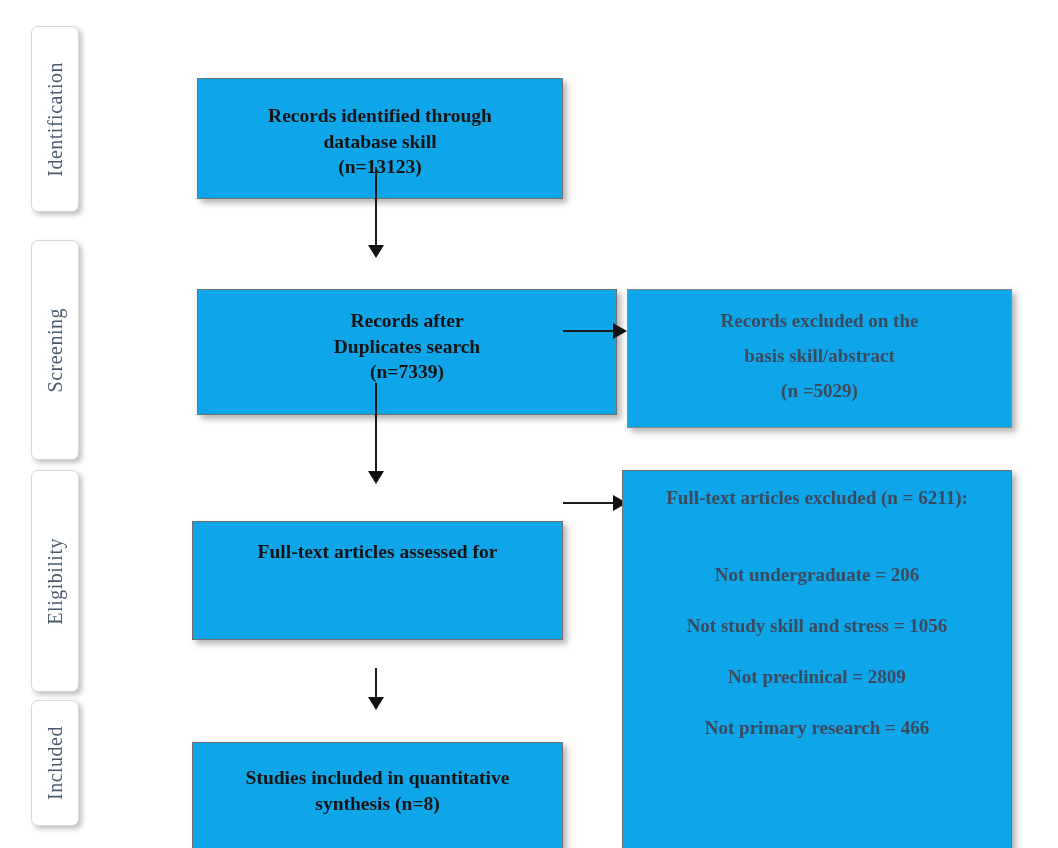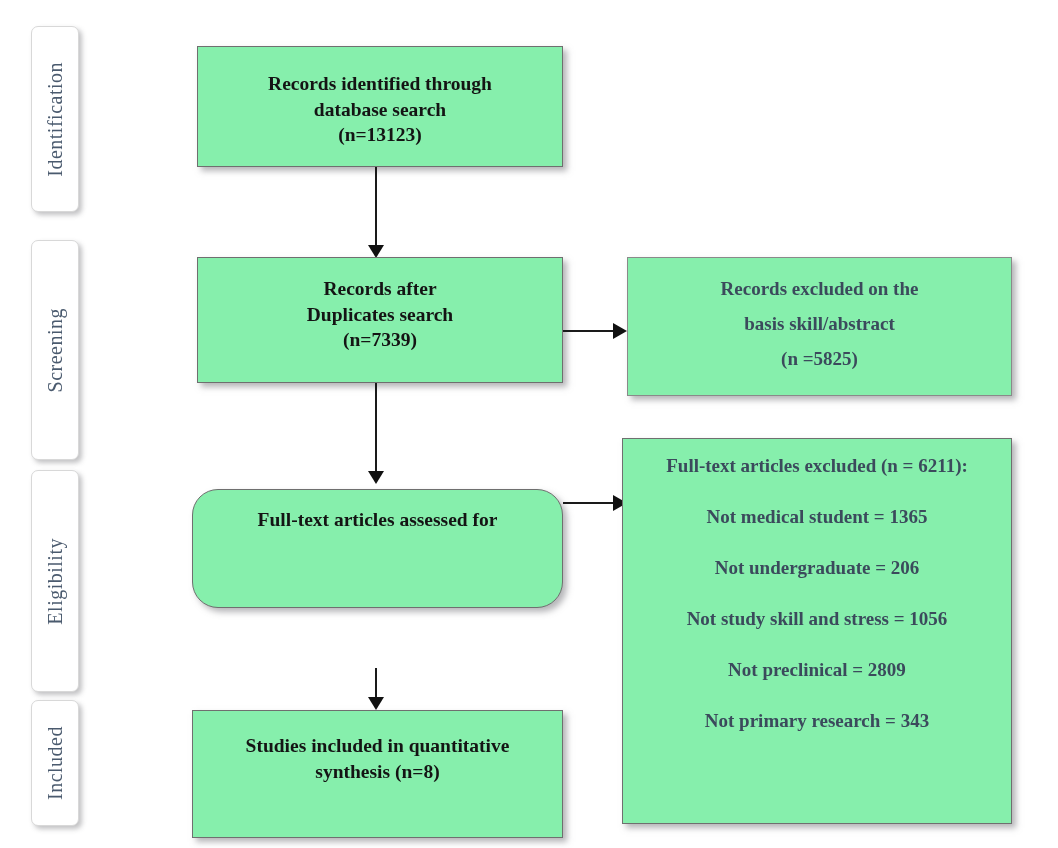--- a/index.html
+++ b/index.html
@@ -26,24 +26,25 @@
     font-family:"Liberation Serif","DejaVu Serif",serif;
     font-size:20px;
     letter-spacing:.5px;
     color:#4a5a6e;
     white-space:nowrap;
   }
 
   
   .box{
     position:absolute;
-    background:#86efac;
+    background:#0ea5e9;
     border:1px solid #6f6f6f;
     box-shadow:4px 4px 6px rgba(110,110,115,.5);
     box-sizing:border-box;
+    margin-top:32px;
   }
   .box .inner{
     font-weight:bold;
     text-align:center;
     line-height:1.32;
     color:#141414;
   }
   .box-left .inner{font-size:19.5px;}
 
   .box-excl{
@@ -98,74 +99,73 @@
     <span class="vtext">Eligibility</span>
   </div>
 
   <div class="stage" style="left:31px;top:700px;width:46px;height:124px;">
     <span class="vtext">Included</span>
   </div>
 
   <div class="box box-left" style="left:197px;top:46px;width:366px;height:121px;">
     <div class="inner" style="padding-top:24px;">
       <div>Records identified through</div>
-      <div>database search</div>
+      <div>database skill</div>
       <div>(n=13123)</div>
     </div>
   </div>
 
   <div class="vline" style="left:375px;top:167px;height:88px;"></div>
   <div class="arrow-down" style="left:368px;top:245px;"></div>
 
-  <div class="box box-left" style="left:197px;top:257px;width:366px;height:126px;">
+  <div class="box box-left" style="left:197px;top:257px;width:420px;height:126px;">
     <div class="inner" style="padding-top:18px;">
       <div>Records after</div>
       <div>Duplicates search</div>
       <div>(n=7339)</div>
     </div>
   </div>
 
   <div class="hline" style="left:563px;top:330px;width:52px;"></div>
   <div class="arrow-right" style="left:613px;top:323px;"></div>
 
   <div class="box box-excl" style="left:627px;top:257px;width:385px;height:139px;">
     <div class="inner" style="padding-top:18px;font-weight:bold;">
       <div>Records excluded on the</div>
       <div style="height:10px;"></div>
       <div>basis skill/abstract</div>
       <div style="height:10px;"></div>
-      <div>(n =5825)</div>
+      <div>(n =5029)</div>
     </div>
   </div>
 
   <div class="vline" style="left:375px;top:383px;height:92px;"></div>
   <div class="arrow-down" style="left:368px;top:471px;"></div>
 
-  <div class="box box-left" style="left:192px;top:489px;width:371px;height:119px;border-radius:26px;">
+  <div class="box box-left" style="left:192px;top:489px;width:371px;height:119px;">
     <div class="inner" style="padding-top:17px;">
       <div>Full-text articles assessed for</div>
     </div>
   </div>
 
   <div class="hline" style="left:563px;top:502px;width:52px;"></div>
   <div class="arrow-right" style="left:613px;top:495px;"></div>
 
   <div class="box big-excl" style="left:622px;top:438px;width:390px;height:386px;">
     <div class="inner" style="padding-top:14px;">
       <div class="line">Full-text articles excluded (n = 6211):</div>
       <div class="gap"></div>
-      <div class="line">Not medical student = 1365</div>
       <div class="gap"></div>
       <div class="line">Not undergraduate = 206</div>
       <div class="gap"></div>
       <div class="line">Not study skill and stress = 1056</div>
       <div class="gap"></div>
       <div class="line">Not preclinical = 2809</div>
       <div class="gap"></div>
-      <div class="line">Not primary research = 343</div>
+      <div class="line">Not primary research = 466</div>
     </div>
   </div>
 
   <div class="vline" style="left:375px;top:668px;height:34px;"></div>
   <div class="arrow-down" style="left:368px;top:697px;"></div>
 
   <div class="box box-left" style="left:192px;top:710px;width:371px;height:128px;">
     <div class="inner" style="padding-top:22px;">
       <div>Studies included in quantitative</div>
       <div>synthesis (n=8)</div>

